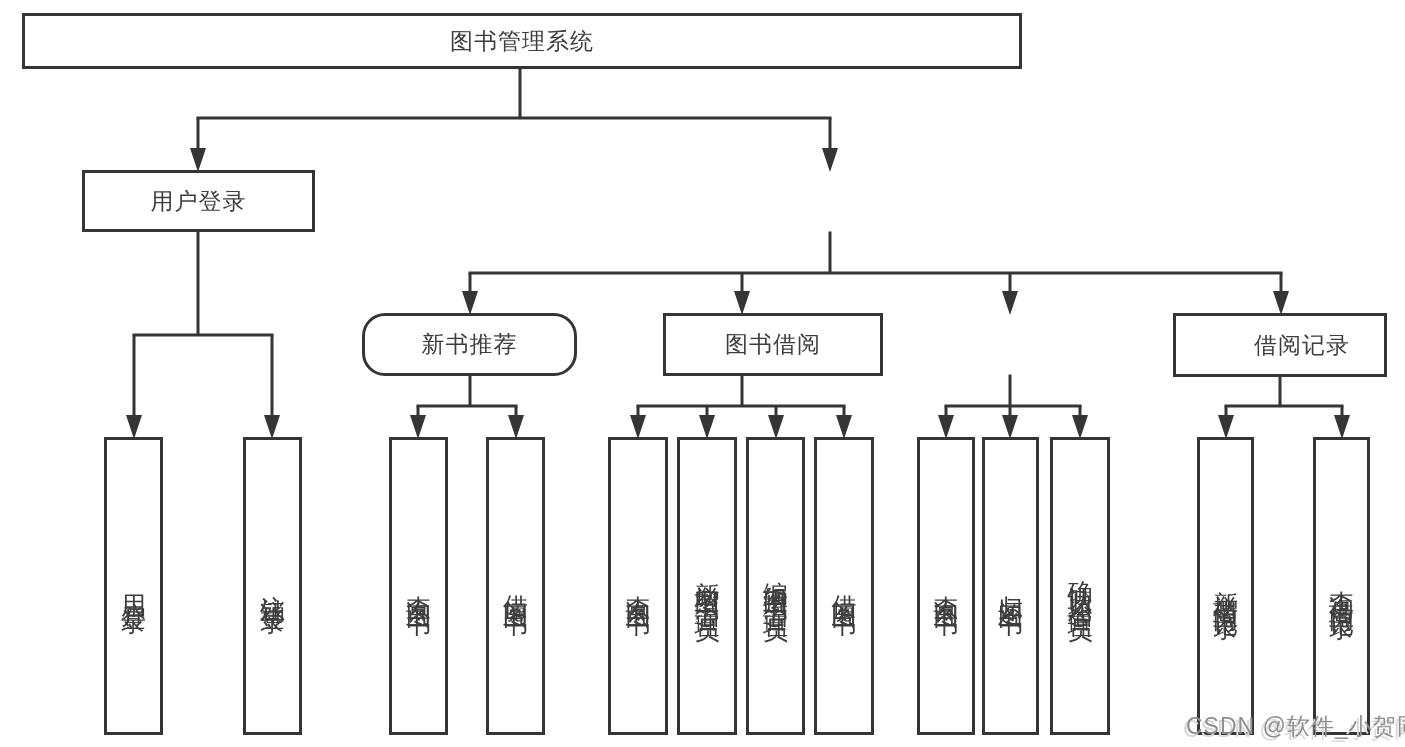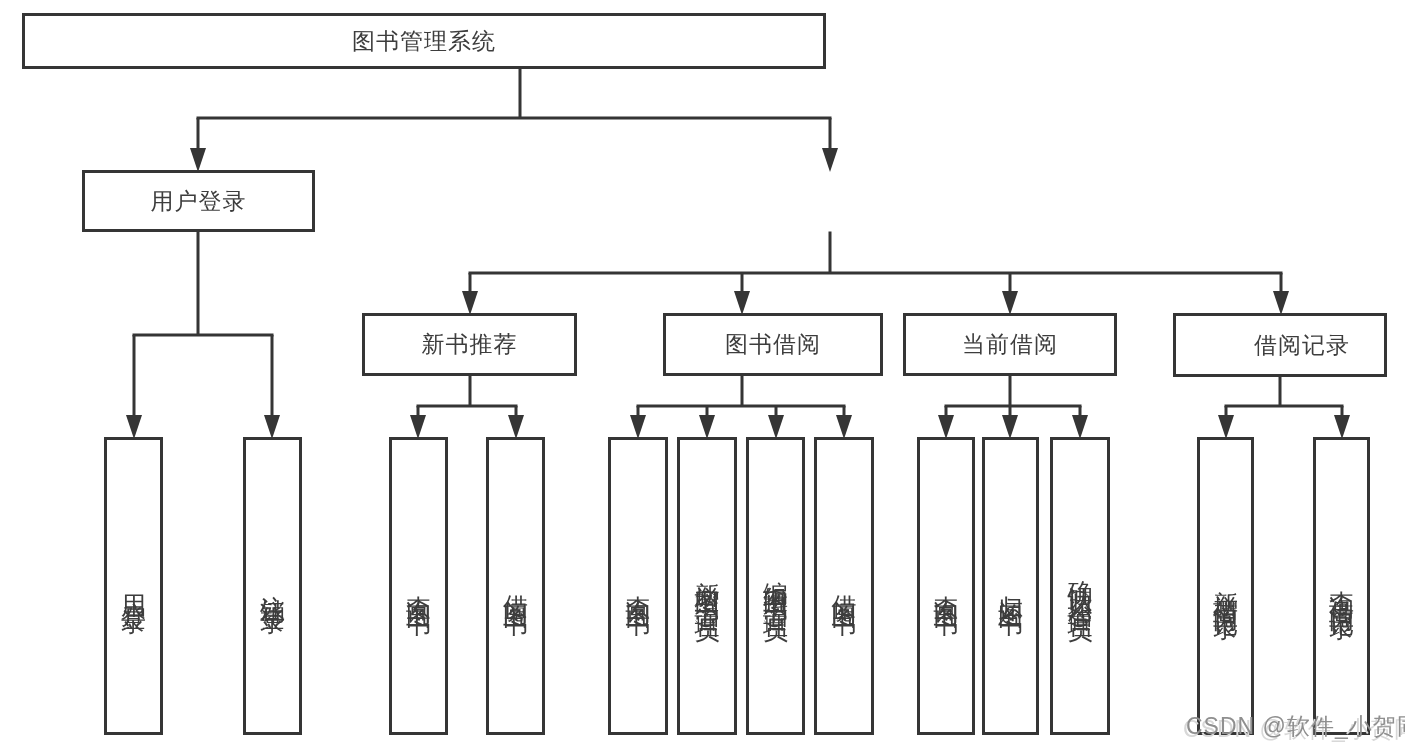--- a/index.html
+++ b/index.html
@@ -100,27 +100,26 @@
       <line x1="1010" y1="406" x2="1010" y2="419" stroke="#353535" stroke-width="3"></line>
       <polygon points="1010,439 1002,415 1018,415" fill="#353535"></polygon>
       <line x1="1080" y1="406" x2="1080" y2="419" stroke="#353535" stroke-width="3"></line>
       <polygon points="1080,439 1072,415 1088,415" fill="#353535"></polygon>
       <line x1="1226" y1="406" x2="1226" y2="419" stroke="#353535" stroke-width="3"></line>
       <polygon points="1226,439 1218,415 1234,415" fill="#353535"></polygon>
       <line x1="1342" y1="406" x2="1342" y2="419" stroke="#353535" stroke-width="3"></line>
       <polygon points="1342,439 1334,415 1350,415" fill="#353535"></polygon>
     </svg>
 
-  <div class="hbox" style="left:22px; top:13px; width:804px; height:56px;">图书管理系统</div>
+  <div class="hbox" style="left:22px; top:13px; width:1000px; height:56px;">图书管理系统</div>
 
   <div class="hbox" style="left:82px; top:170px; width:233px; height:62px;">用户登录</div>
 
-  <div class="hbox" style="left:362px; top:313px; width:215px; height:63px;">新书推荐</div>
+  <div class="hbox" style="left:362px; top:313px; width:215px; height:63px;border-radius:23px;">新书推荐</div>
   <div class="hbox" style="left:663px; top:313px; width:220px; height:63px;">图书借阅</div>
-  <div class="hbox" style="left:903px; top:313px; width:214px; height:63px;">当前借阅</div>
   <div class="hbox" style="left:1173px; top:313px; width:214px; height:64px;padding-left:44px;">借阅记录</div>
 
   <div class="vbox" style="left:104px; top:437px; width:59px; height:298px;">用户登录</div>
   <div class="vbox" style="left:243px; top:437px; width:59px; height:298px;">注销登录</div>
 
   <div class="vbox" style="left:389px; top:437px; width:59px; height:298px;">查询图书</div>
   <div class="vbox" style="left:486px; top:437px; width:59px; height:298px;">借阅图书</div>
 
   <div class="vbox" style="left:608px; top:437px; width:60px; height:298px;">查询图书</div>
   <div class="vbox" style="left:677px; top:437px; width:60px; height:298px;">新增图书（管理员）</div>

